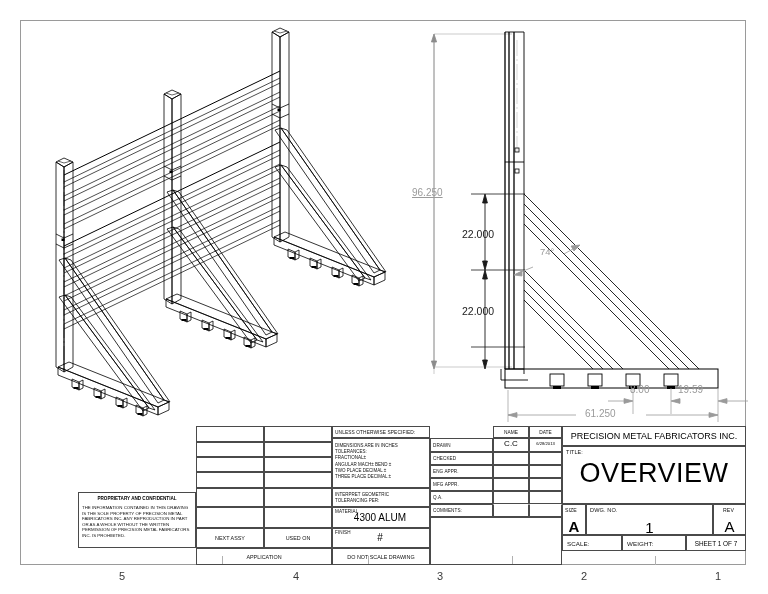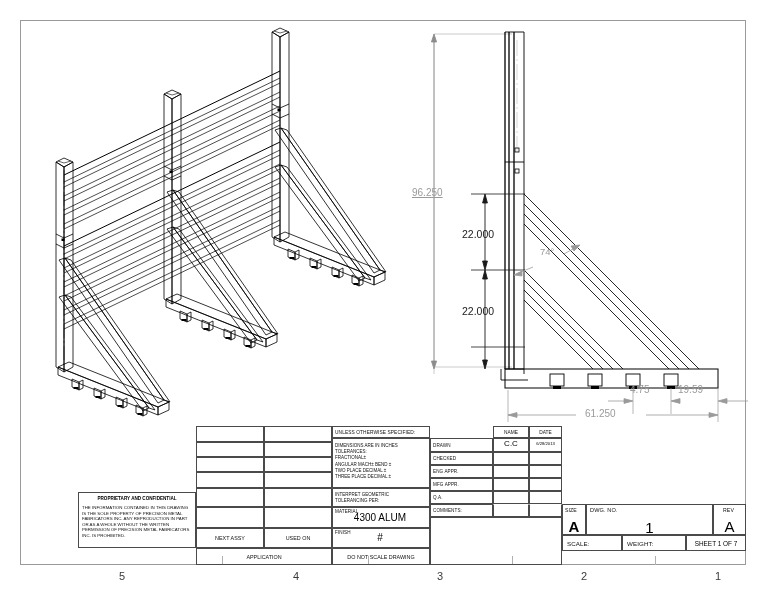--- a/index.html
+++ b/index.html
@@ -485,21 +485,21 @@
   </div>
 
   <div style="position:absolute; left:412px; top:187px; font-size:10px; color:#9a9a9a;text-decoration:underline;" class="dim-text">96.250</div>
 
   <div style="position:absolute; left:462px; top:228px; font-size:10.5px; color:#1a1a1a;" class="dim-text">22.000</div>
 
   <div style="position:absolute; left:462px; top:305px; font-size:10.5px; color:#1a1a1a;" class="dim-text">22.000</div>
 
   <div style="position:absolute; left:540px; top:246px; font-size:9.5px; color:#9a9a9a;" class="dim-text">74°</div>
 
-  <div style="position:absolute; left:630px; top:384px; font-size:10px; color:#9a9a9a;" class="dim-text">4.75</div>
+  <div style="position:absolute; left:630px; top:384px; font-size:10px; color:#9a9a9a;" class="dim-text">8.00</div>
 
   <div style="position:absolute; left:678px; top:384px; font-size:10px; color:#9a9a9a;" class="dim-text">19.59</div>
 
   <div style="position:absolute; left:585px; top:408px; font-size:10px; color:#9a9a9a;" class="dim-text">61.250</div>
 
   <div class="tb" style="left:196px; top:426px; width:550px; height:139px;">
 
     <div class="cell" style="left:0px;   top:0px;  width:68px; height:16px;"></div>
     <div class="cell" style="left:68px;  top:0px;  width:68px; height:16px;"></div>
     <div class="cell" style="left:0px;   top:16px; width:68px; height:15px;"></div>
@@ -602,21 +602,28 @@
     <div class="cell" style="left:333px; top:65px; width:33px; height:13px;"></div>
 
     <div class="cell" style="left:234px; top:78px; width:63px; height:13px;">
       <div class="lab" style="top:3px;">COMMENTS:</div>
     </div>
     <div class="cell" style="left:297px; top:78px; width:36px; height:13px; border-top-color:transparent;"></div>
     <div class="cell" style="left:333px; top:78px; width:33px; height:13px; border-top-color:transparent;"></div>
 
     <div class="cell" style="left:234px; top:91px; width:132px; height:48px;"></div>
 
-
+    <div class="cell" style="left:366px; top:0px; width:184px; height:20px;">
+      <div class="company">PRECISION METAL FABRICATORS INC.</div>
+    </div>
+
+    <div class="cell" style="left:366px; top:20px; width:184px; height:58px;">
+      <div class="lab" style="font-size:5.4px; top:2px; left:3px;">TITLE:</div>
+      <div class="titleword">OVERVIEW</div>
+    </div>
 
     <div class="cell" style="left:366px; top:78px; width:24px; height:31px;">
       <div class="lab" style="font-size:5.2px; top:2px; left:2px;">SIZE</div>
       <div class="sz-val">A</div>
     </div>
     <div class="cell" style="left:390px; top:78px; width:127px; height:31px;">
       <div class="lab" style="font-size:5.6px; top:2px; left:3px;">DWG.  NO.</div>
       <div class="dwg-val">1</div>
     </div>
     <div class="cell" style="left:517px; top:78px; width:33px; height:31px;">

